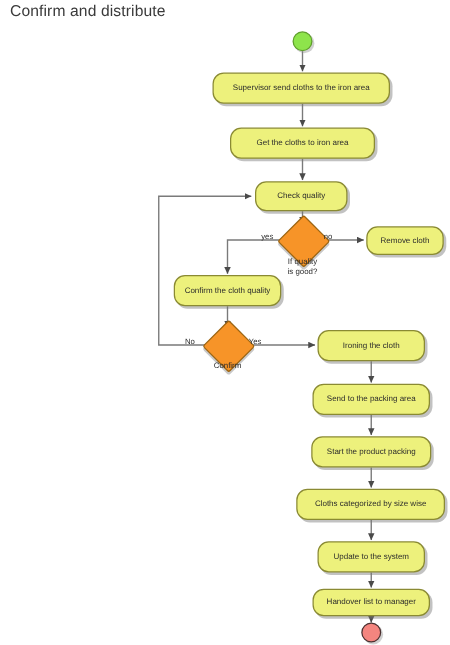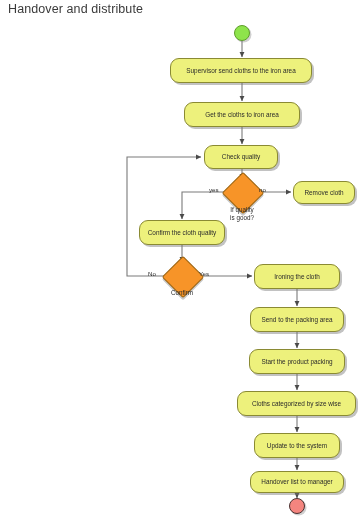--- a/index.html
+++ b/index.html
@@ -106,21 +106,21 @@
     line-height: 1.25;
     text-align: center;
     white-space: pre-line;
   }
 </style>
 </head>
 <body>
 
 <div id="canvas">
 
-  <div id="diagram-title">Handover and distribute</div>
+  <div id="diagram-title">Confirm and distribute</div>
 
   <svg class="edges" viewBox="0 0 360 516" width="360" height="516">
     <defs>
       <marker id="arrow" markerWidth="7" markerHeight="7" refX="5.4" refY="2.6" orient="auto" markerUnits="userSpaceOnUse">
         <path d="M0,0 L5.6,2.6 L0,5.2 z" fill="#4a4a4a"></path>
       </marker>
     </defs>
     <g stroke="#7a7a7a" stroke-width="1.1" fill="none" marker-end="url(#arrow)">
 
       <path d="M242,41 L242,57"></path>

